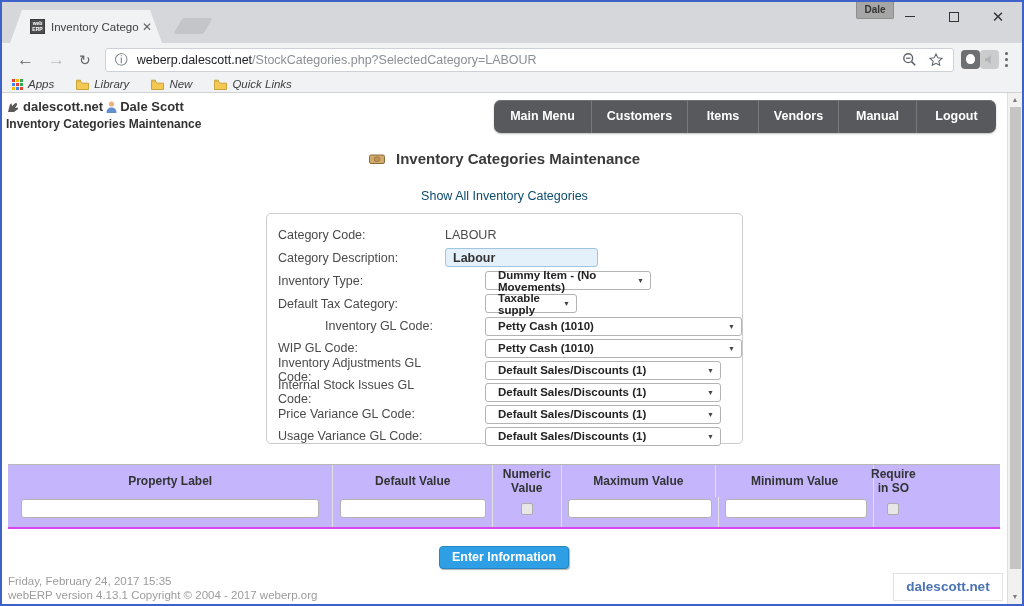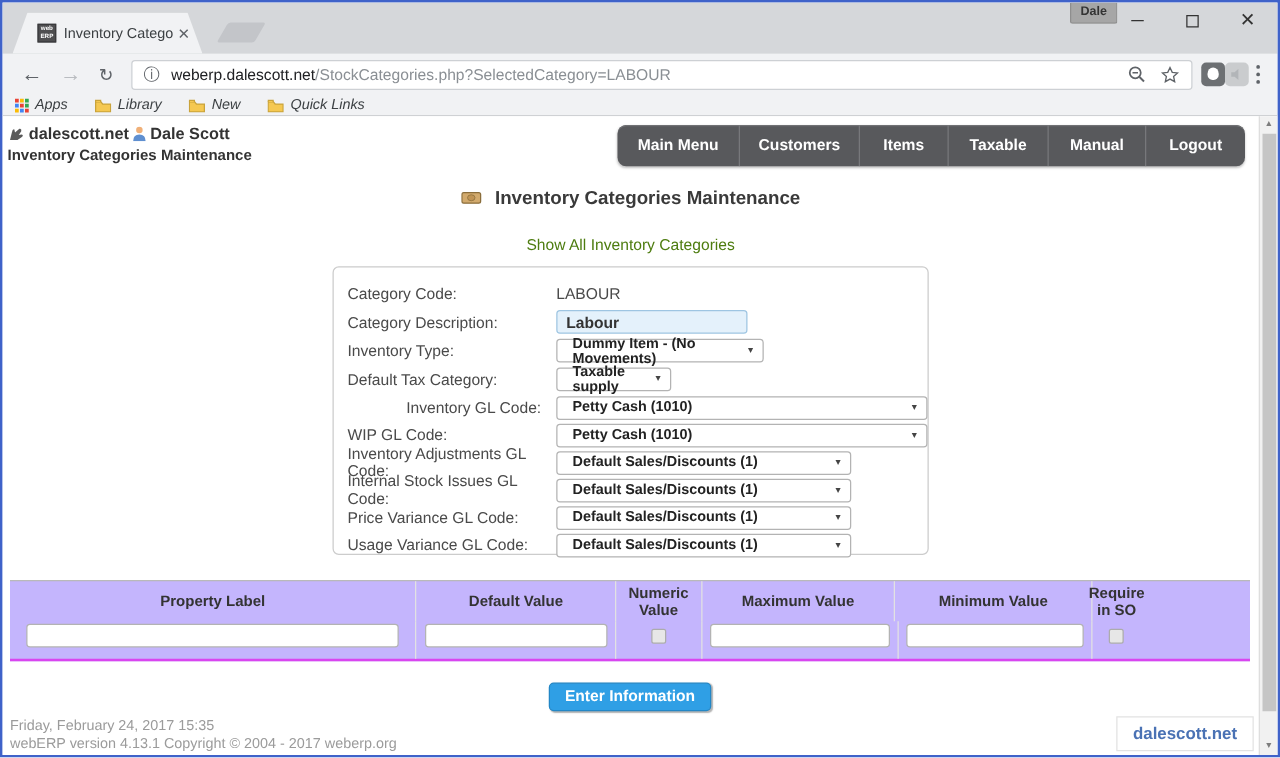--- a/index.html
+++ b/index.html
@@ -66,33 +66,33 @@
              border-radius:7px; overflow:hidden; box-shadow:inset 0 1px 0 #707174, 0 1px 2px rgba(0,0,0,.25); }
   .nav-item { color:#fff; font-weight:bold; font-size:12.5px; text-align:center; padding:9px 0 10px;
               border-left:1px solid #77787b; }
   .nav-item:first-child { border-left:none; }
   .nw1{width:97px}.nw2{width:96px}.nw3{width:71px}.nw4{width:80px}.nw5{width:78px}.nw6{width:80px}
 
   .page-title { position:absolute; left:0; top:57px; width:1005px; text-align:center;
                 font-size:15px; font-weight:bold; color:#3a3a3a; }
   .page-title svg { vertical-align:-1px; margin-right:6px; }
   .show-all { position:absolute; left:0; top:96px; width:1005px; text-align:center;
-              font-size:12.5px; color:#4d7c0f; }
+              font-size:12.5px; color:#0c4a6e; }
 
   .form-panel { position:absolute; left:264px; top:120px; width:477px; height:231px;
                 border:1px solid #ccc; border-radius:5px; background:#fff; padding:9px 0 0 11px; }
   .frow { display:flex; align-items:center; height:22px; }
   .frow.tall { height:23px; }
   .flabel { width:167px; font-size:12.5px; color:#4a4a4a; flex:0 0 auto; }
   .flabel.indent { padding-left:47px; }
   .fstatic { font-size:12.5px; color:#4a4a4a; }
   .tinput { width:153px; height:19px; background:#e4f1fb; border:1px solid #9ec5e2; border-radius:3px;
             font-family:"Liberation Sans",sans-serif; font-size:12.5px; font-weight:bold; color:#333; padding:0 7px; }
   .select { height:19px; border:1px solid #b3b3b3; border-radius:3px; background:#fff;
-            display:flex; align-items:center; padding:0 6px 0 12px; font-size:11.5px; font-weight:bold; color:#222; }
+            display:flex; align-items:center; padding:0 6px 0 12px; font-size:11.5px; font-weight:bold; color:#222;margin-left:40px; }
   .select .arr { font-size:7px; color:#444; margin-left:auto; }
   .w166{width:166px}.w92{width:92px}.w297{width:297px}.w236{width:236px}
 
   .prop-table { position:absolute; left:6px; top:371px; width:992px; background:#c4b5fd;
                 border-top:1px solid #b9b9b9; border-bottom:2px solid #d946ef; }
   .pt-head, .pt-row { display:flex; }
   .pt-cell { border-left:1px solid #e2e2e2; display:flex; align-items:center; justify-content:center; }
   .pt-cell:first-child { border-left:none; }
   .pt-head .pt-cell { min-height:29px; font-size:12px; font-weight:bold; color:#333; text-align:center; padding:2px 6px; }
   .pt-row .pt-cell { padding:2px 0 9px; }
@@ -226,21 +226,21 @@
           </svg>
         <span>Dale Scott</span>
       </div>
       <div class="mh-line2">Inventory Categories Maintenance</div>
     </div>
 
     <div class="mainnav">
       <span class="nav-item nw1">Main Menu</span>
       <span class="nav-item nw2">Customers</span>
       <span class="nav-item nw3">Items</span>
-      <span class="nav-item nw4">Taxable</span>
+      <span class="nav-item nw4">Vendors</span>
       <span class="nav-item nw5">Manual</span>
       <span class="nav-item nw6">Logout</span>
     </div>
 
     <div class="page-title">
       <svg width="17" height="11" viewBox="0 0 17 11">
           <rect x="0.5" y="1" width="15" height="8.5" rx="1.5" fill="#d2aa6d" stroke="#8a6d3b"></rect>
           <ellipse cx="8" cy="5.2" rx="3" ry="2.4" fill="#c09455" stroke="#8a6d3b" stroke-width="0.6"></ellipse>
         </svg>
       <span>Inventory Categories Maintenance</span>

